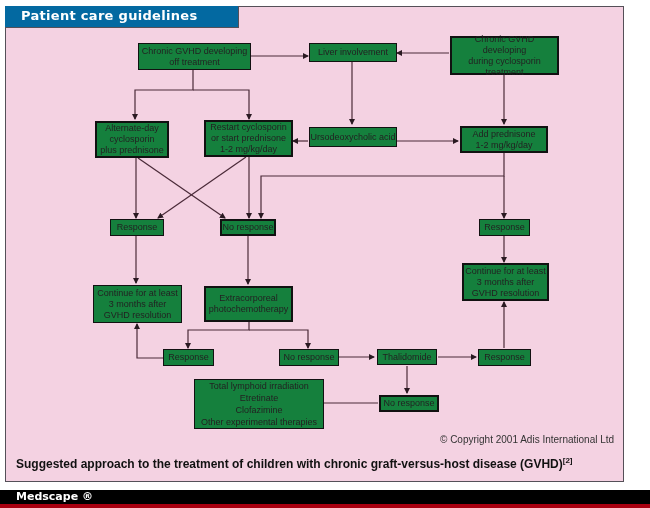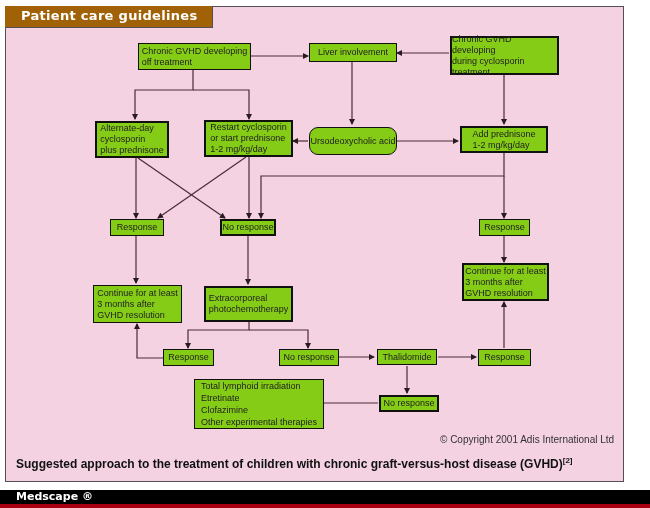--- a/index.html
+++ b/index.html
@@ -1,20 +1,20 @@
 <!DOCTYPE html>
 <html><head>
 <meta charset="utf-8">
 <style>
   html, body { margin:0; padding:0; }
   body { width:650px; height:508px; background:#ffffff; position:relative; overflow:hidden; font-family:"Liberation Sans", sans-serif; }
   #panel { position:absolute; left:5px; top:6px; width:619px; height:476px; background:#f4d2e2; border:1.5px solid #555058; box-sizing:border-box; }
-  #title-tab { position:absolute; left:5px; top:6px; width:208px; height:22px; background:#a16207; border-right:1.5px solid #555058; border-bottom:1.5px solid #555058; box-sizing:border-box; color:#ffffff; font-family:"DejaVu Sans", sans-serif; font-weight:bold; font-size:13px; line-height:20px; padding-left:16px; letter-spacing:0.3px; }
+  #title-tab { position:absolute; left:5px; top:6px; width:234px; height:22px; background:#0369a1; border-right:1.5px solid #555058; border-bottom:1.5px solid #555058; box-sizing:border-box; color:#ffffff; font-family:"DejaVu Sans", sans-serif; font-weight:bold; font-size:13px; line-height:20px; padding-left:16px; letter-spacing:0.3px; }
   svg#flow { position:absolute; left:0; top:0; }
-  .node { position:absolute; background:#84cc16; border:1.5px solid #111; box-sizing:border-box; font-size:9px; color:#222; display:flex; align-items:center; justify-content:center; line-height:11px; white-space:pre-line; }
+  .node { position:absolute; background:#15803d; border:1.5px solid #111; box-sizing:border-box; font-size:9px; color:#222; text-align:center; display:flex; align-items:center; justify-content:center; line-height:11px; white-space:pre-line; }
   .node.thick { border-width:2px; }
   #copyright { position:absolute; left:440px; top:434px; font-size:10px; color:#333;text-align:right; }
   #caption { position:absolute; left:16px; top:456px; font-size:12px; font-weight:bold; color:#111; }
   #caption sup { font-size:8px; }
   #footer { position:absolute; left:0; top:490px; width:650px; height:14px; background:#000; }
   #footer-red { position:absolute; left:0; top:504px; width:650px; height:4px; background:#a80010; }
   #footer-left { position:absolute; left:4px; top:490px; color:#fff; font-family:"DejaVu Sans", sans-serif; font-weight:bold; font-size:11px; line-height:14px;margin-left:12px; }
   #footer-right { position:absolute; right:6px; top:490px; color:#fff; font-family:"DejaVu Sans", sans-serif; font-weight:bold; font-size:11px; line-height:14px;margin-top:39px; }
 </style>
 </head>
@@ -83,21 +83,21 @@
 <div class="node" style="left:309px;top:43px;width:88px;height:19px;">Liver involvement</div>
 <div class="node thick" style="left:450px;top:36px;width:109px;height:39px;">Chronic GVHD developing
 during cyclosporin
 treatment</div>
 <div class="node thick" style="left:95px;top:121px;width:74px;height:37px;">Alternate-day
 cyclosporin
 plus prednisone</div>
 <div class="node thick" style="left:204px;top:120px;width:89px;height:37px;">Restart cyclosporin
 or start prednisone
 1-2 mg/kg/day</div>
-<div class="node" style="left:309px;top:127px;width:88px;height:28px;border-radius:9px;">Ursodeoxycholic acid</div>
+<div class="node" style="left:309px;top:127px;width:88px;height:20px;">Ursodeoxycholic acid</div>
 <div class="node thick" style="left:460px;top:126px;width:88px;height:27px;">Add prednisone
 1-2 mg/kg/day</div>
 <div class="node" style="left:110px;top:219px;width:54px;height:17px;">Response</div>
 <div class="node thick" style="left:220px;top:219px;width:56px;height:17px;">No response</div>
 <div class="node" style="left:479px;top:219px;width:51px;height:17px;">Response</div>
 <div class="node" style="left:93px;top:285px;width:89px;height:38px;">Continue for at least
 3 months after
 GVHD resolution</div>
 <div class="node thick" style="left:204px;top:286px;width:89px;height:36px;">Extracorporeal
 photochemotherapy</div>

